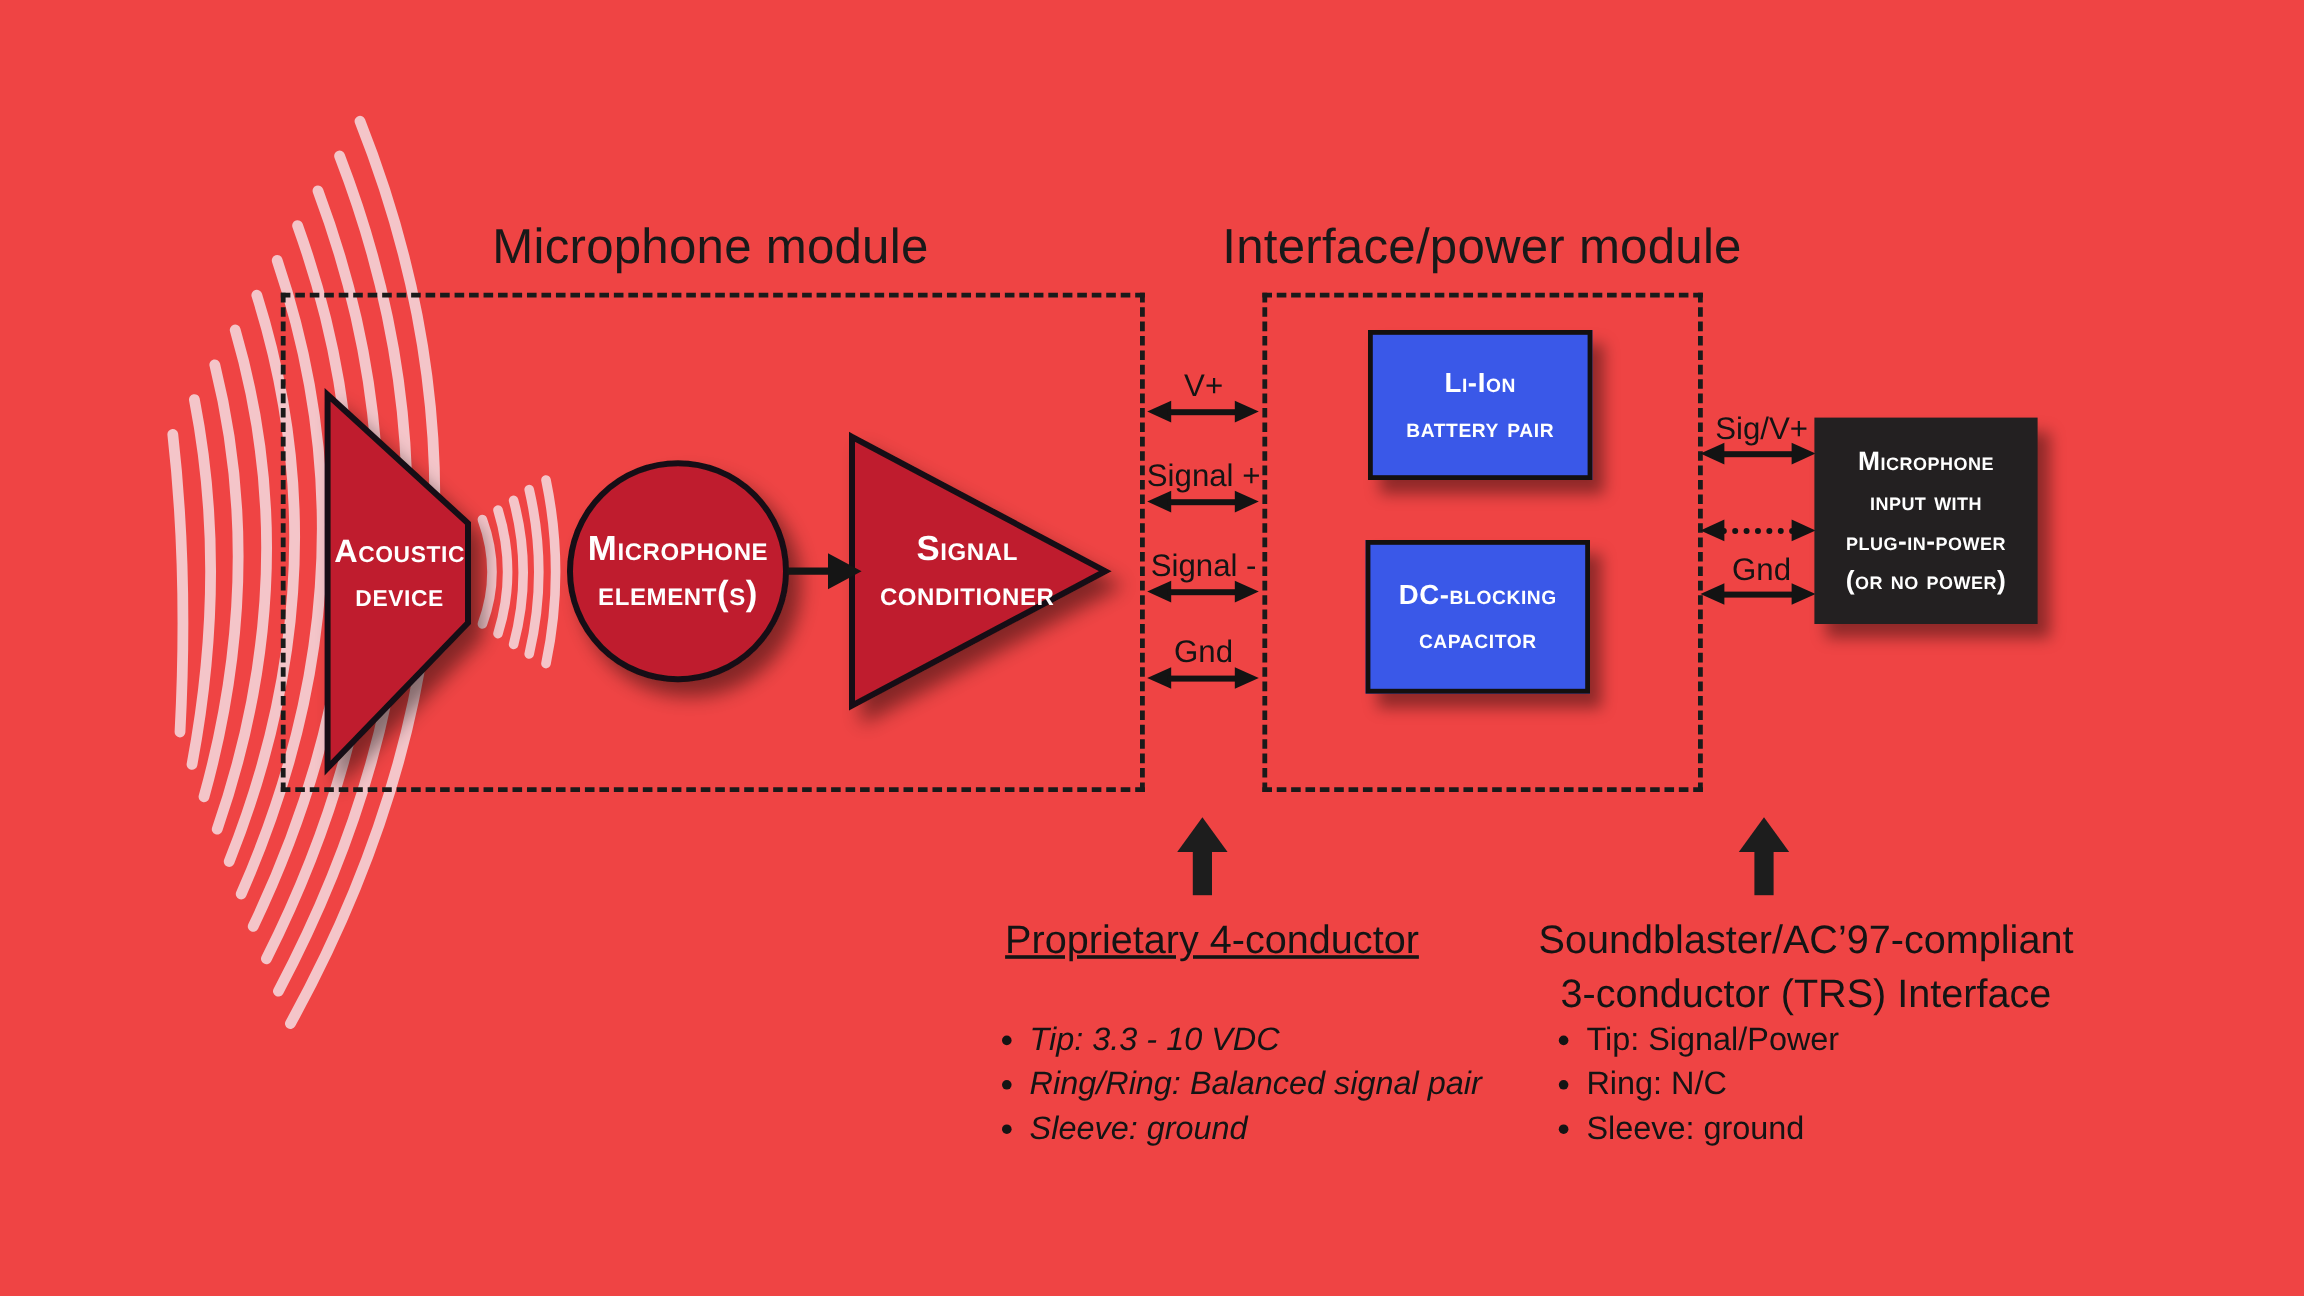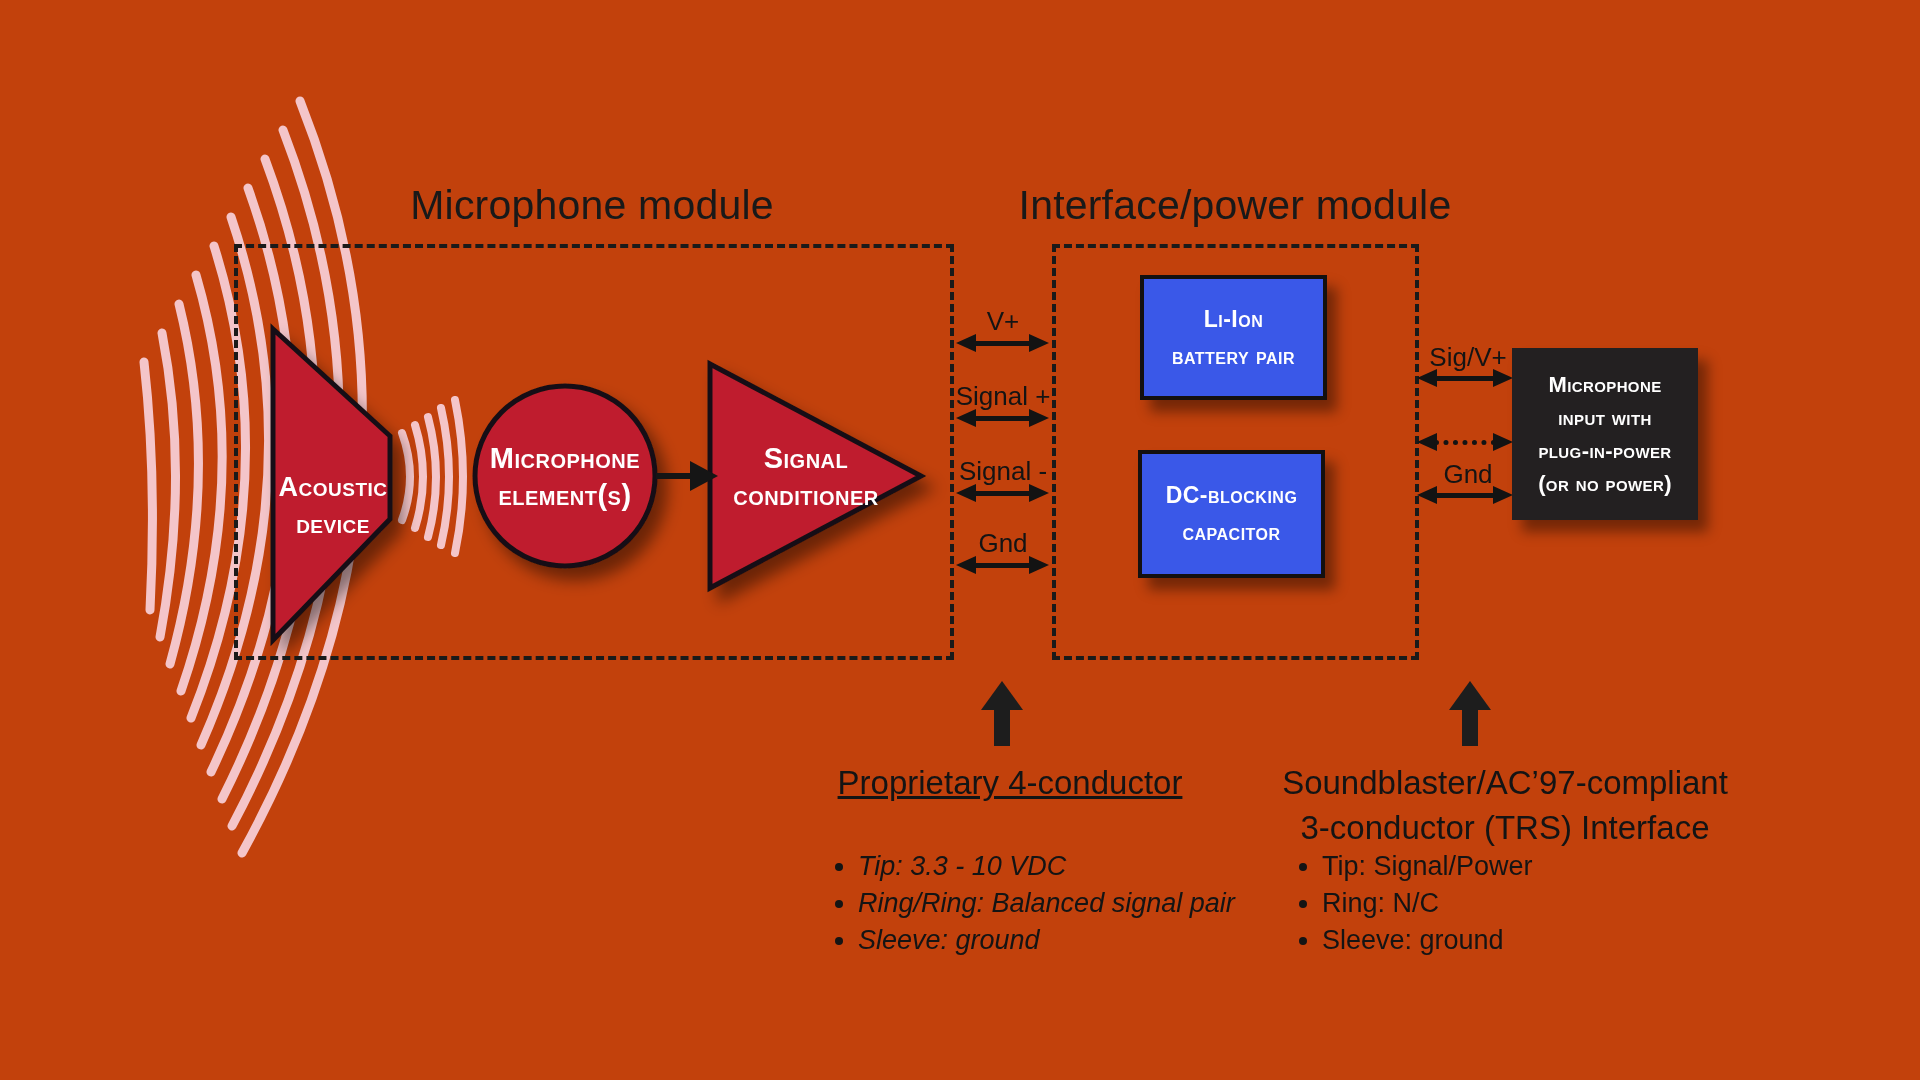--- a/index.html
+++ b/index.html
@@ -1,16 +1,16 @@
 <!DOCTYPE html>
 <html style="--red: #BF1E2E; --blue: #3A58E8; --pink: #F4C5C9; --black: #232021;"><head>
 <meta charset="utf-8">
 <style>
   html,body{margin:0;padding:0;background:#fff;}
-  .stage{position:relative;width:1920px;height:1080px;background:#c2410c;overflow:hidden;
+  .stage{position:relative;width:1920px;height:1080px;background:#ef4444;overflow:hidden;
          font-family:"Liberation Sans",sans-serif;color:#141414;}
   svg{position:absolute;left:0;top:0;}
 
   .wave{stroke:var(--pink,#F4C5C9);stroke-width:9;fill:none;stroke-linecap:round;}
   .wave.small{stroke-width:8;}
   .redshape{fill:var(--red,#BF1E2E);stroke:#181113;stroke-width:5;}
   .connector{stroke:#151515;stroke-width:6;}
   .connector-head{fill:#151515;stroke:none;}
 
   .dashedbox{position:absolute;border:4px dashed #1a1a1a;}
@@ -91,21 +91,21 @@
     </g>
   </svg>
 
   <div class="dashedbox" style="left:234px;top:244px;width:712px;height:408px;"></div>
   <div class="dashedbox" style="left:1052px;top:244px;width:359px;height:408px;"></div>
 
   <div class="module-title" style="left:234px;top:182px;width:716px;">Microphone module</div>
   <div class="module-title" style="left:1010px;top:182px;width:450px;">Interface/power module</div>
 
   <div class="shape-label" style="left:252px;top:441px;width:162px;font-size:27px;">
-    <span style="display:block;margin-top:28px;">Acoustic</span>
+    <span style="display:block;">Acoustic</span>
     <span style="display:block;">device</span>
   </div>
   <div class="shape-label" style="left:460px;top:440px;width:210px;font-size:29px;">
     <span style="display:block;">Microphone</span>
     <span style="display:block;">element(s)</span>
   </div>
   <div class="shape-label" style="left:700px;top:440px;width:212px;font-size:29px;">
     <span style="display:block;">Signal</span>
     <span style="display:block;">conditioner</span>
   </div>

